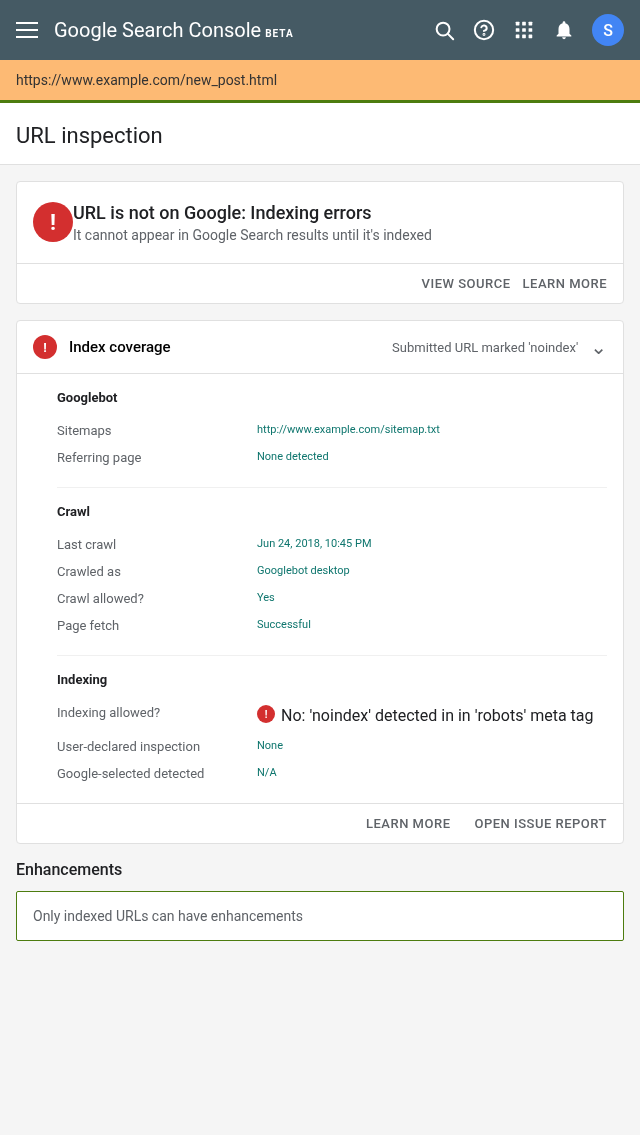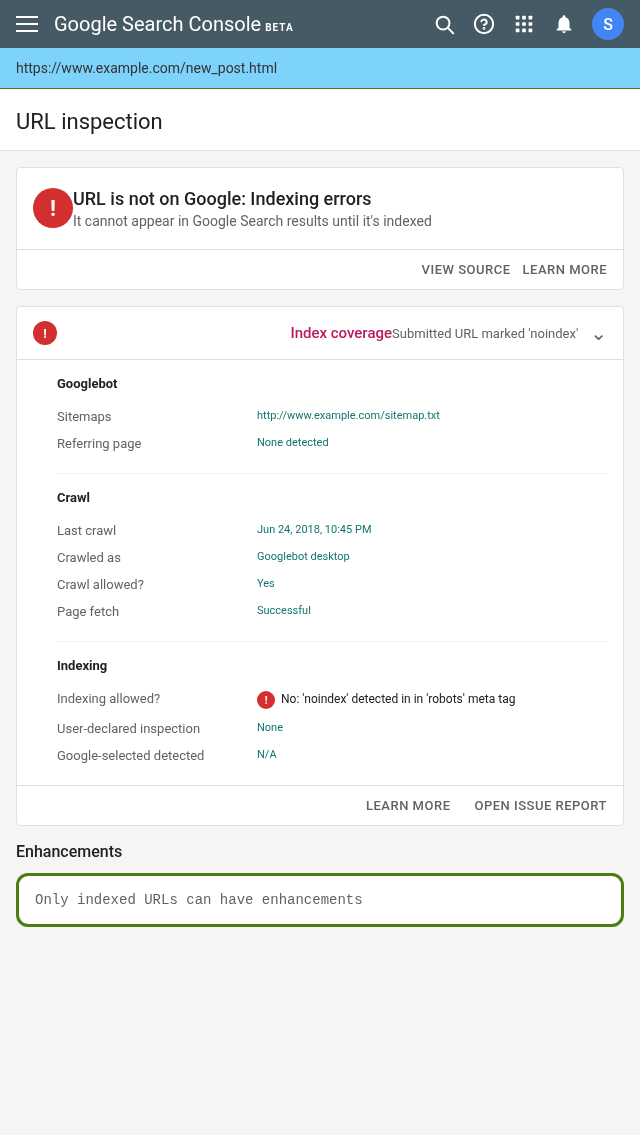--- a/index.html
+++ b/index.html
@@ -11,21 +11,21 @@
       font-size: 14px;
       color: #333;
     }
 
     
     .header {
       background: #455a64;
       display: flex;
       align-items: center;
       padding: 0 16px;
-      height: 48px;
+      height: 60px;
       color: white;
     }
     .header-menu-icon {
       margin-right: 16px;
       cursor: pointer;
       display: flex;
       flex-direction: column;
       gap: 5px;
     }
     .header-menu-icon span {
@@ -76,23 +76,23 @@
       align-items: center;
       justify-content: center;
       color: white;
       font-size: 16px;
       font-weight: 500;
       cursor: pointer;
     }
 
     
     .url-bar {
-      background: #7dd3fc;
+      background: #fdba74;
       padding: 12px 16px;
-      border-bottom: 1px solid #4d7c0f;
+      border-bottom: 3px solid #4d7c0f;
       font-size: 14px;
       color: #333;
     }
 
     
     .page-title-section {
       background: white;
       padding: 20px 16px 16px;
       border-bottom: 1px solid #e0e0e0;
     }
@@ -194,23 +194,22 @@
     }
     .section-header-icon::after {
       content: '!';
       color: white;
       font-size: 13px;
       font-weight: 700;
     }
     .section-header-label {
       font-size: 15px;
       font-weight: 500;
-      color: #be185d;
+      color: #000000;
       flex: 1;
-      text-align: right;
     }
     .section-header-status {
       font-size: 13px;
       color: #5f6368;
       margin-right: 12px;
     }
     .chevron-icon {
       color: #5f6368;
       font-size: 20px;
     }
@@ -264,21 +263,21 @@
       flex-shrink: 0;
       margin-top: 0px;
     }
     .inline-error-icon::after {
       content: '!';
       color: white;
       font-size: 10px;
       font-weight: 700;
     }
     .detail-row-error-text {
-      font-size: 12px;
+      font-size: 16px;
       color: #202124;
       line-height: 1.4;
       text-align: right;
     }
 
     .section-footer {
       border-top: 1px solid #e0e0e0;
       padding: 12px 16px;
       display: flex;
       justify-content: flex-end;
@@ -287,24 +286,23 @@
 
     
     .enhancements-title {
       font-size: 16px;
       font-weight: 500;
       color: #202124;
       margin-bottom: 12px;
     }
     .enhancement-card {
       background: white;
-      border: 3px solid #4d7c0f;
-      border-radius: 12px;
+      border: 1px solid #4d7c0f;
+      border-radius: 2px;
       padding: 16px;
-      font-family: Liberation Mono, monospace;
     }
     .enhancement-text {
       font-size: 14px;
       color: #5f6368;
     }
   </style>
 </head>
 <body>
 
 <header class="header">

